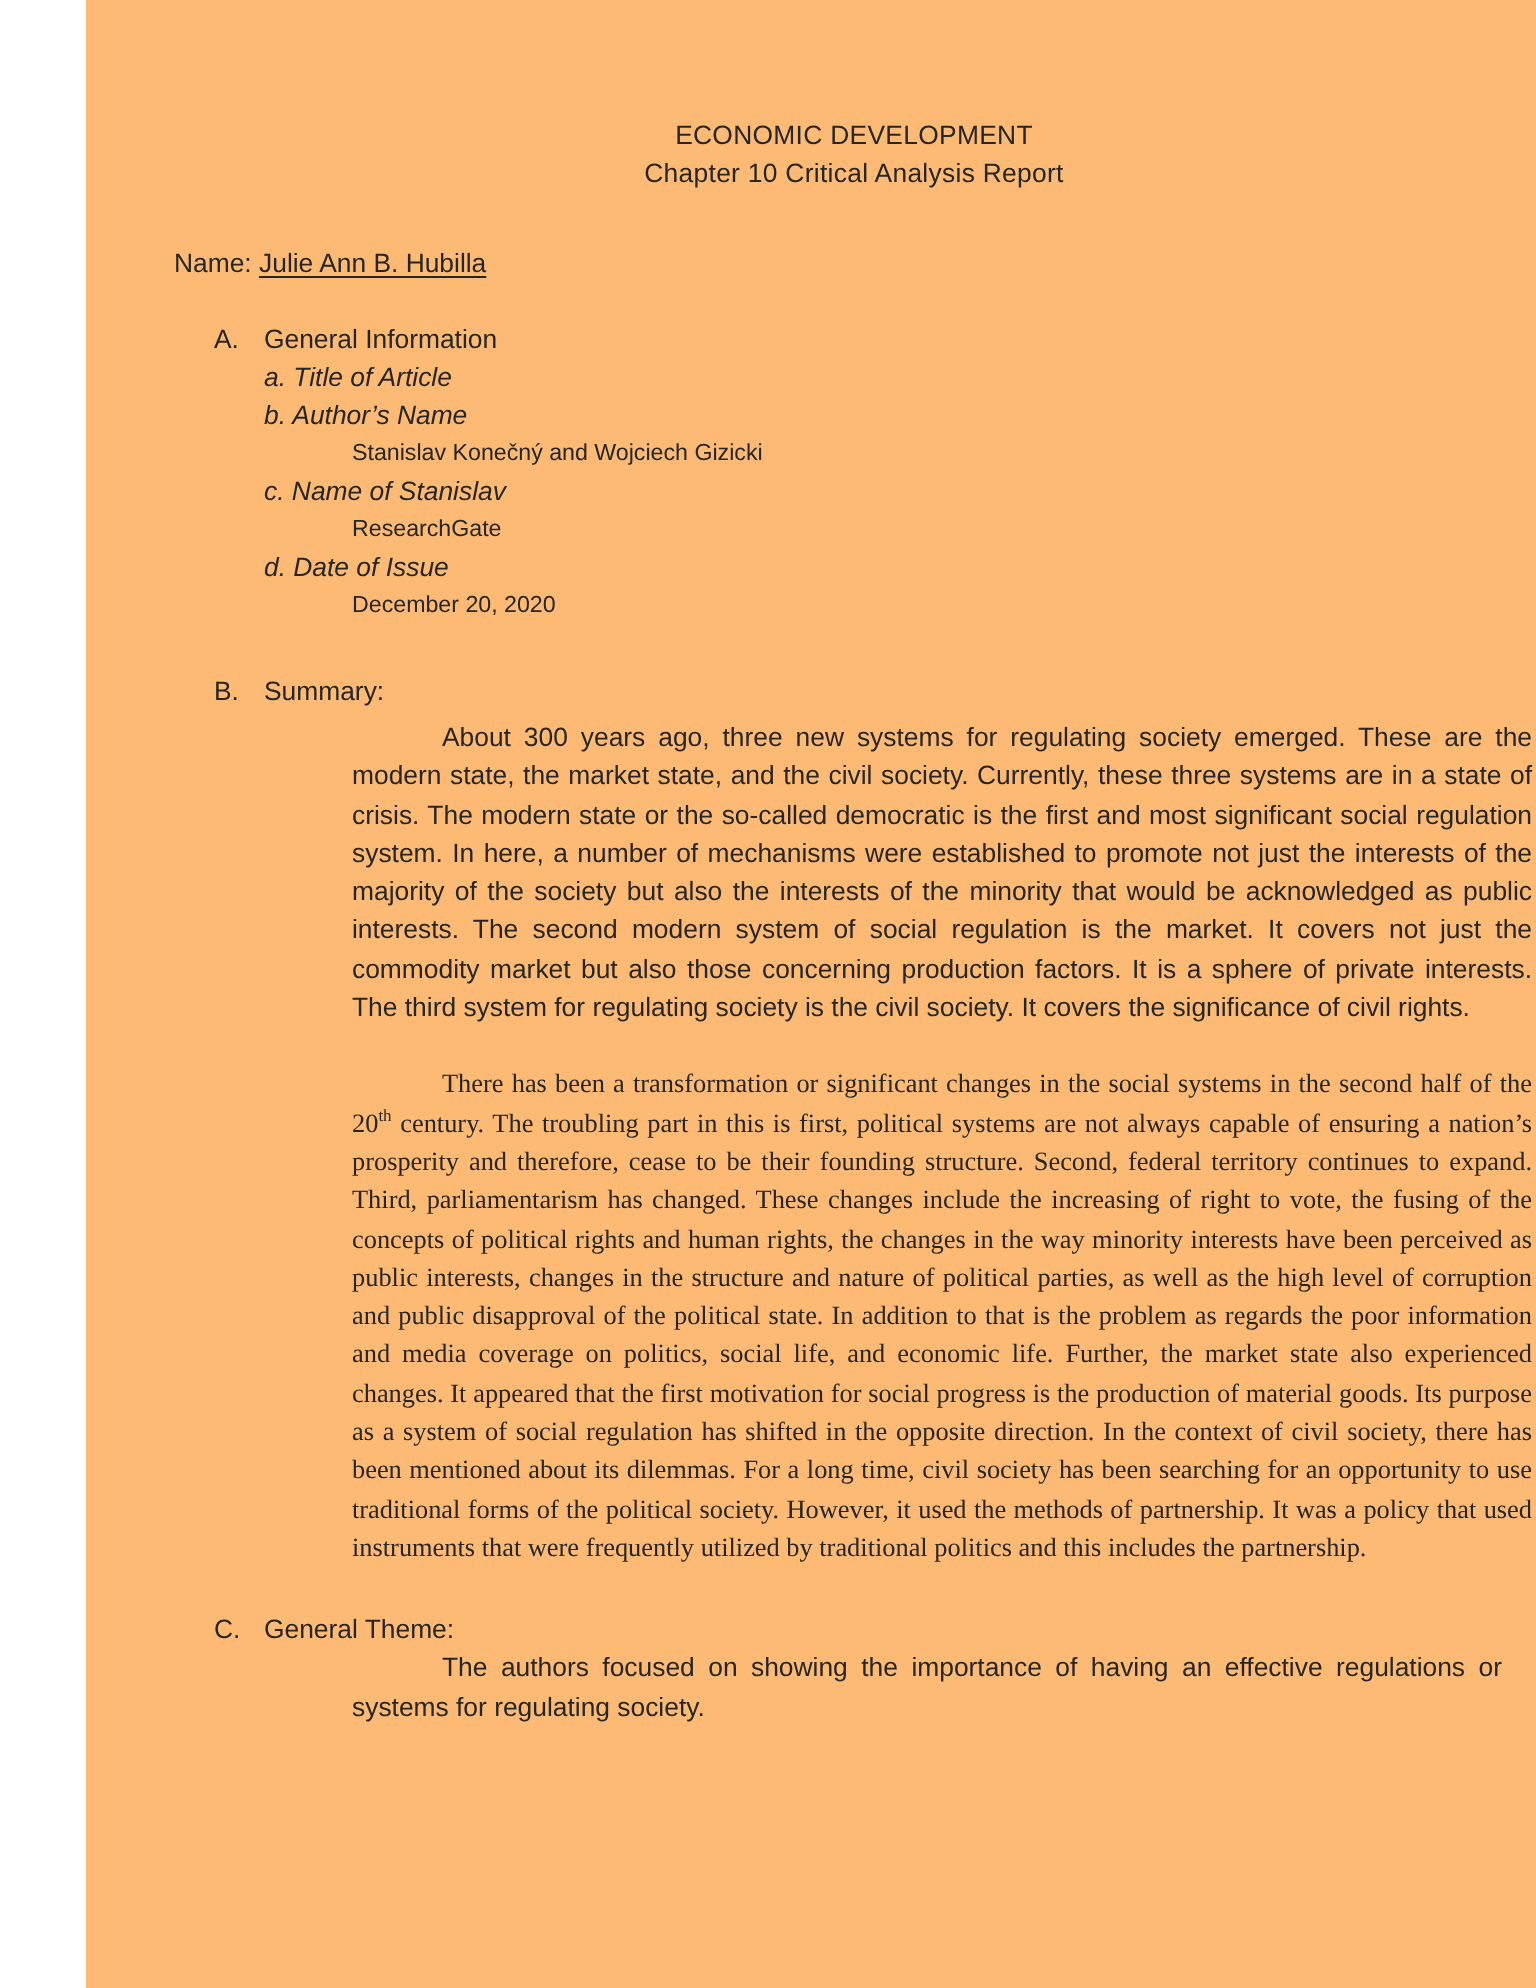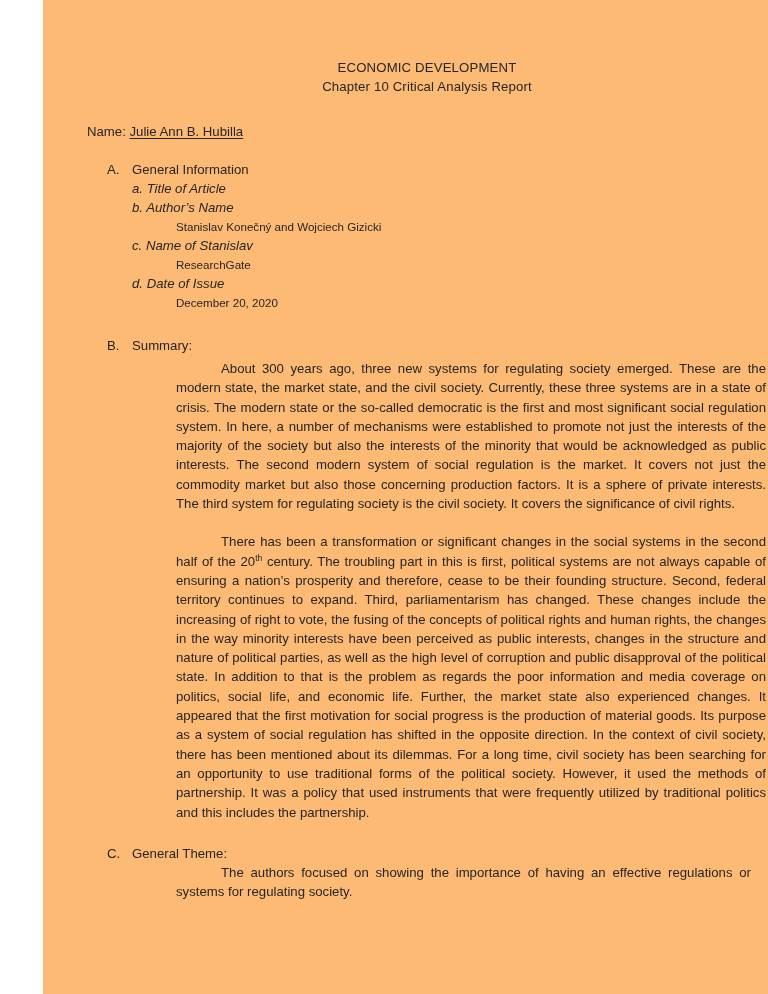--- a/index.html
+++ b/index.html
@@ -93,20 +93,21 @@
   .body-p {
     margin: 0;
     font-size: 13.2px;
     line-height: 19.3px;
     text-align: justify;
     text-indent: 45px;
     hyphens: none;
   }
   .body-p + .body-p {
     margin-top: 19px;
+    font-family: Liberation Serif, serif;
   }
   .body-p sup {
     font-size: 8.5px;
     vertical-align: super;
     line-height: 0;
   }
   .theme-wrap {
     padding-left: 91px;
     padding-right: 60px;
   }

